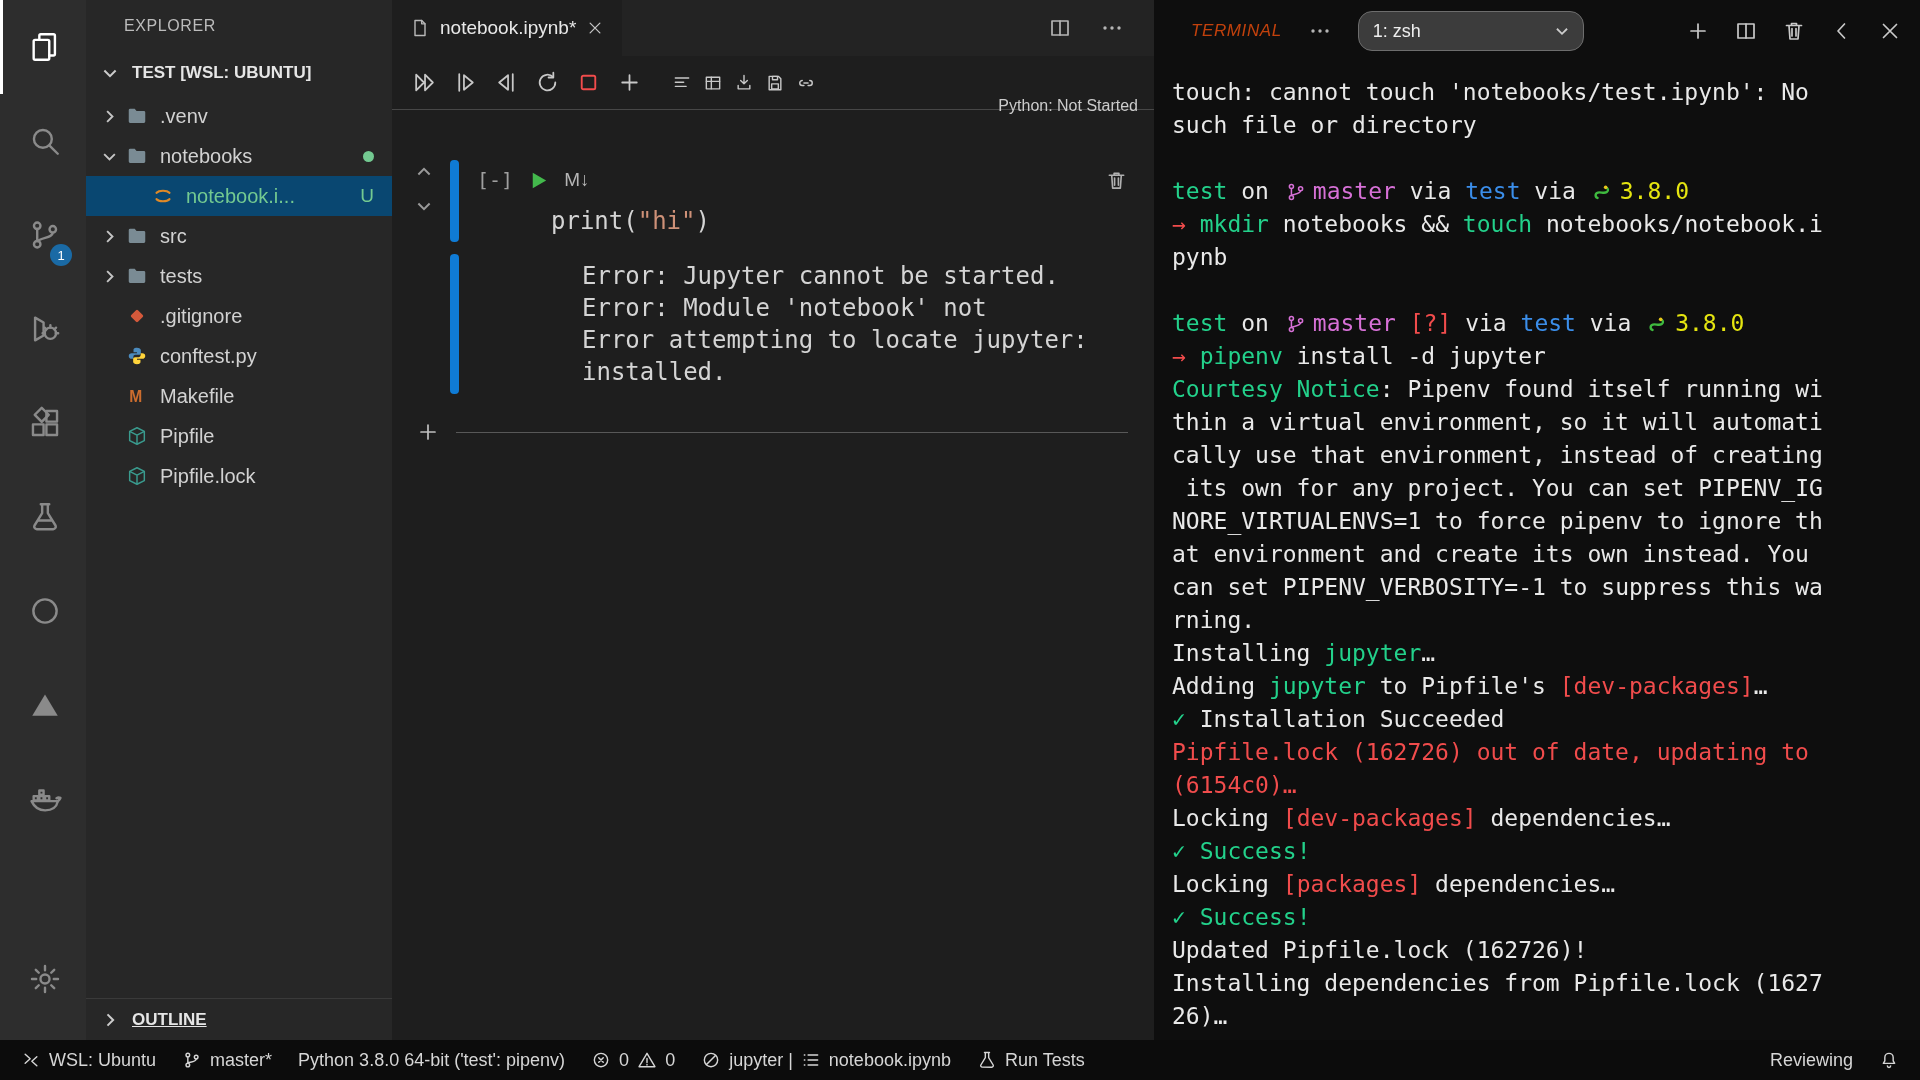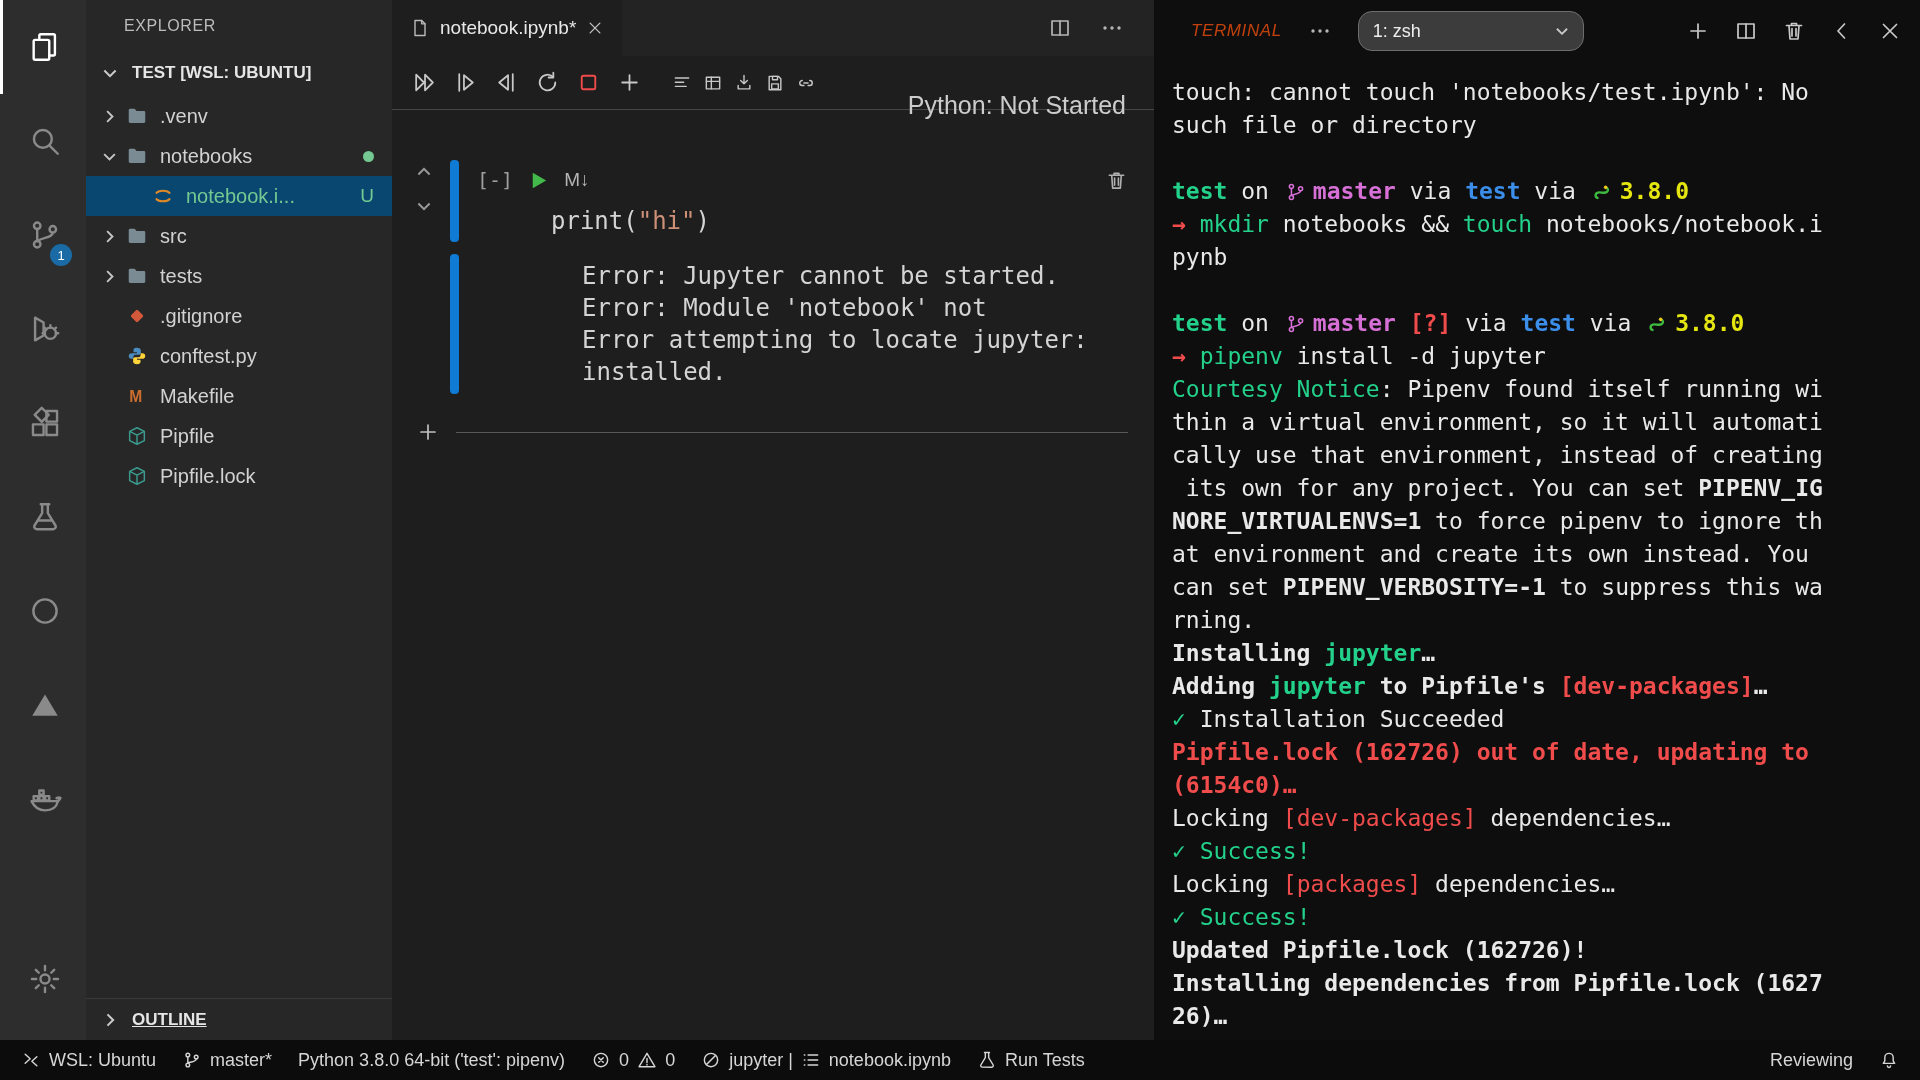--- a/index.html
+++ b/index.html
@@ -50,21 +50,21 @@
   .tab-title { font-size:19px; color:#e8e8e8; white-space:nowrap; }
   .tab-close { color:#c5c5c5; } .tab-close svg { width:18px; height:18px; }
   .tab-bar-actions { margin-left:auto; display:flex; align-items:center; gap:28px; padding-right:30px; color:#b5b5b5; }
   .tab-bar-actions svg { width:24px; height:24px; }
 
   .nb-toolbar { height:54px; display:flex; align-items:center; padding-left:20px; gap:16px;
     border-bottom:1px solid #474747; }
   .tb-btn { color:#c8c8c8; } .tb-btn svg { width:25px; height:25px; }
   .mini-group { display:flex; align-items:center; gap:11px; margin-left:14px; color:#b0b0b0; }
   .mini-group .tb-btn svg { width:20px; height:20px; }
-  .kernel-status { margin-left:auto; padding-right:28px; font-size:25px; color:#cccccc; white-space:nowrap;margin-top:46px; }
+  .kernel-status { margin-left:auto; padding-right:16px; font-size:16px; color:#cccccc; white-space:nowrap;margin-top:46px; }
 
   .editor-body { position:relative; flex:1; padding:50px 26px 0 58px; }
   .fold-col { position:absolute; left:22px; top:52px; display:flex; flex-direction:column; gap:14px; color:#9a9a9a; }
   .fold-col svg { width:20px; height:20px; }
   .cell-row { display:flex; }
   .cell-bar { width:9px; border-radius:4px; background:#0f7bd5; flex-shrink:0; margin-right:18px; }
   .cell-main { flex:1; min-width:0; }
   .cell-toolbar { display:flex; align-items:center; gap:14px; height:40px; }
   .collapse-label { font-family:"DejaVu Sans Mono","Liberation Mono",monospace; font-size:20px; color:#9f9f9f; }
   .run-cell svg { width:23px; height:23px; }
@@ -91,21 +91,21 @@
     padding:0 12px 0 14px; font-size:18px; color:#eeeeee; }
   .shell-chev { margin-left:auto; color:#cccccc; } .shell-chev svg { width:18px; height:18px; }
   .panel-actions { margin-left:auto; display:flex; align-items:center; gap:24px; color:#c9c9c9; }
   .panel-actions svg { width:24px; height:24px; }
 
   .term-body { flex:1; padding:14px 12px 0 18px; overflow:hidden;
     font-family:"DejaVu Sans Mono","Liberation Mono",monospace; }
   .term-line { height:33px; line-height:33px; font-size:23px; color:#e9e9e9; white-space:pre; }
   .seg { white-space:pre; }
   .seg.green { color:#23d18b; } .seg.magenta { color:#d670d6; } .seg.blue { color:#3b8eea; }
-  .seg.yellow { color:#e5e510; } .seg.red { color:#f14c4c; } .seg.bold { font-weight:bold; }
+  .seg.yellow { color:#e5e510; } .seg.red { color:#f14c4c; } .seg.bold { font-weight:normal; }
   .term-ic { display:inline-block; vertical-align:-4px; margin:0 6px 0 2px; }
   .term-ic.magenta { color:#d670d6; }
   .term-ic svg { width:22px; height:22px; display:inline-block; }
 
   
   .status-bar { height:40px; background:#0c0c0c; display:flex; align-items:center; padding:0 8px; }
   .sb-item { display:flex; align-items:center; gap:8px; padding:0 13px; height:100%;
     font-size:18px; color:#d6d6d6; white-space:nowrap; }
   .sb-icon { color:#d6d6d6; } .sb-icon svg { width:20px; height:20px; }
   .sb-right { margin-left:auto; display:flex; align-items:center; }

